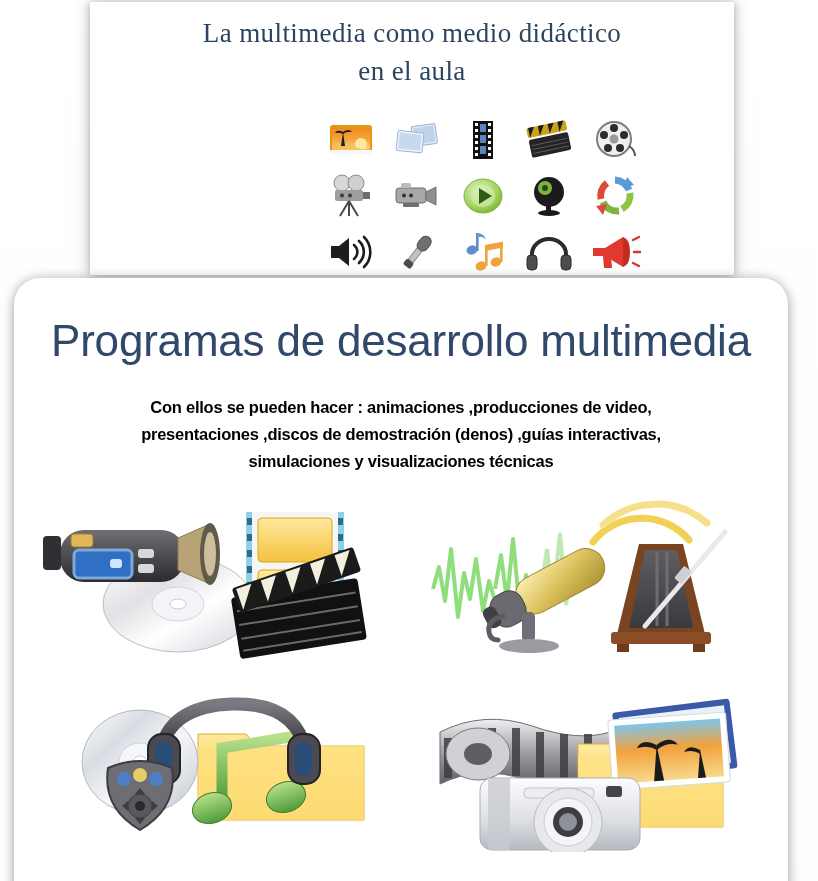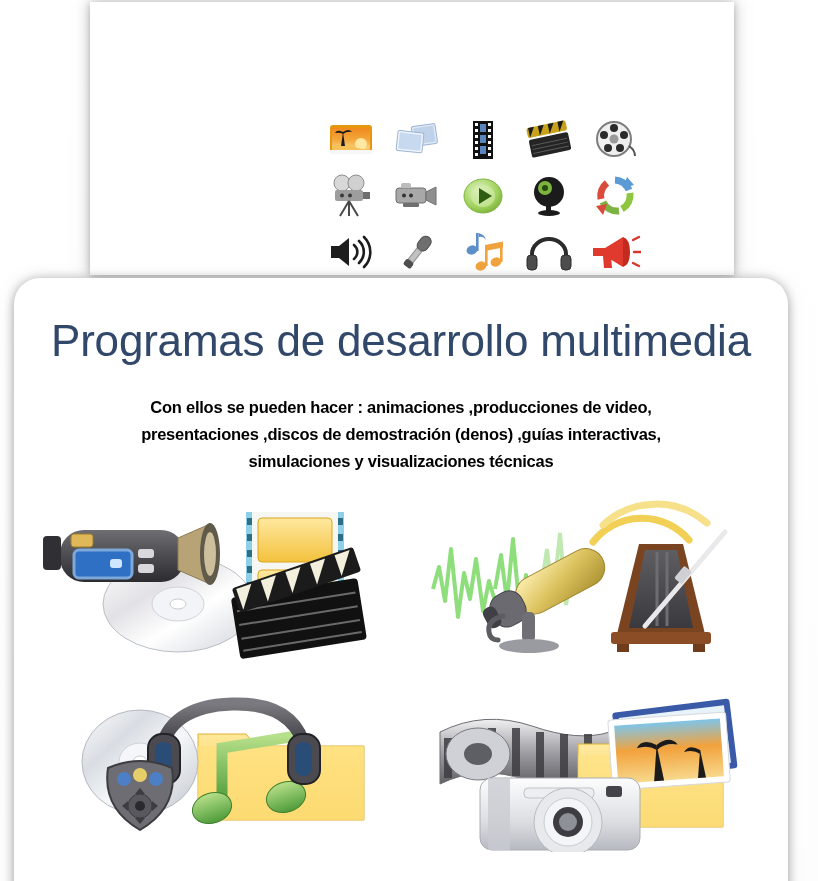--- a/index.html
+++ b/index.html
@@ -111,20 +111,22 @@
   }
   .pic { display:block; }
 </style>
 </head>
 <body>
 
 <div id="stage">
 
   <section id="slide1">
 
+    <h1 id="slide1-title">La multimedia como medio didáctico
+en el aula</h1>
 
     <div id="icon-grid">
 
       <span>
         <svg class="gicon" viewBox="0 0 52 48" aria-hidden="true">
           <defs>
             <linearGradient id="sun1" x1="0" y1="0" x2="0" y2="1">
               <stop offset="0" stop-color="#f08a1e"></stop>
                 <stop offset=".55" stop-color="#f4a83c"></stop>
                 <stop offset="1" stop-color="#fbd98e"></stop>

